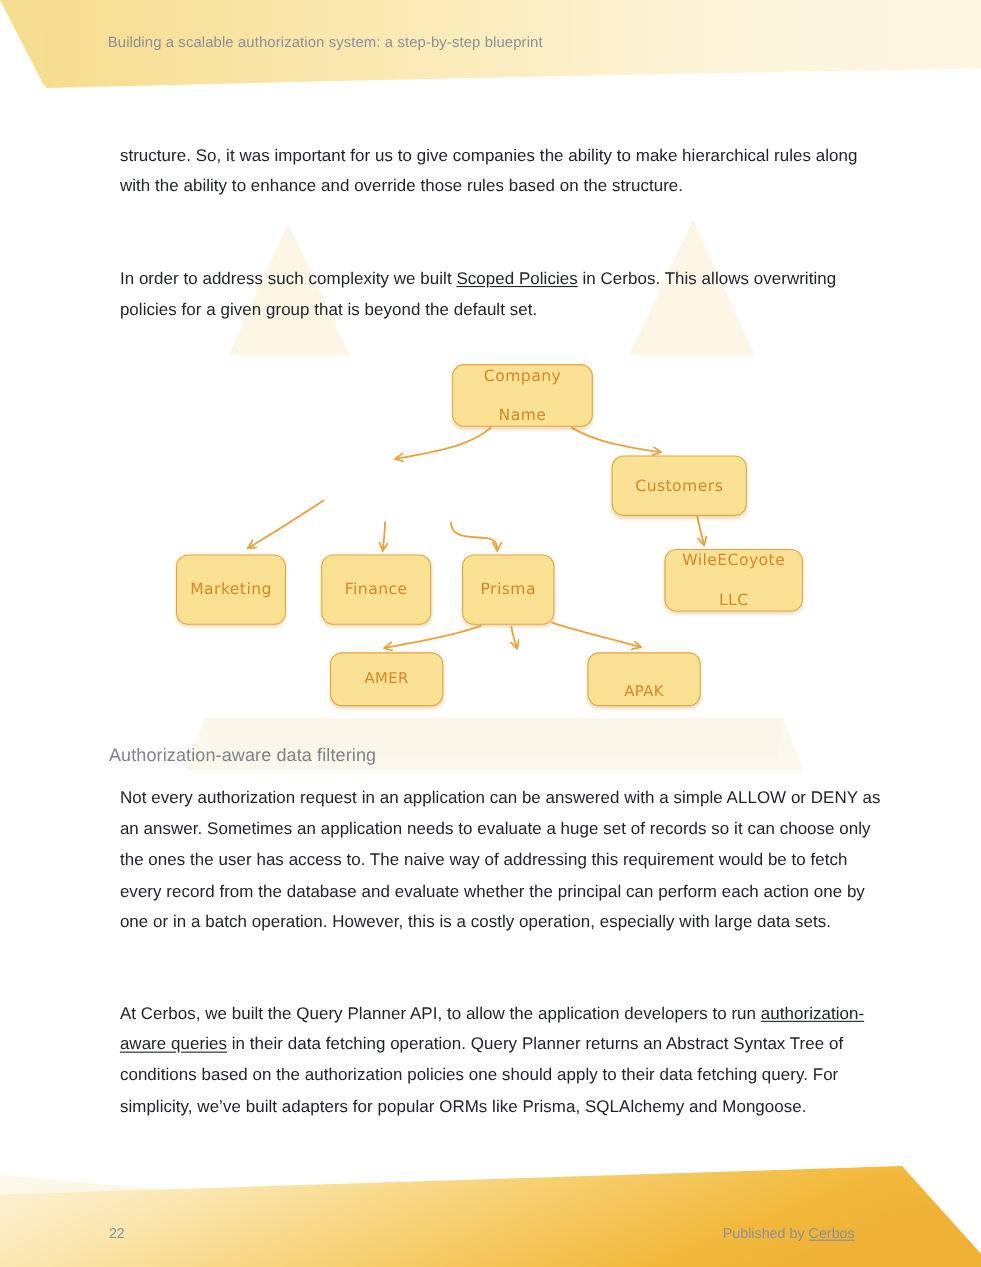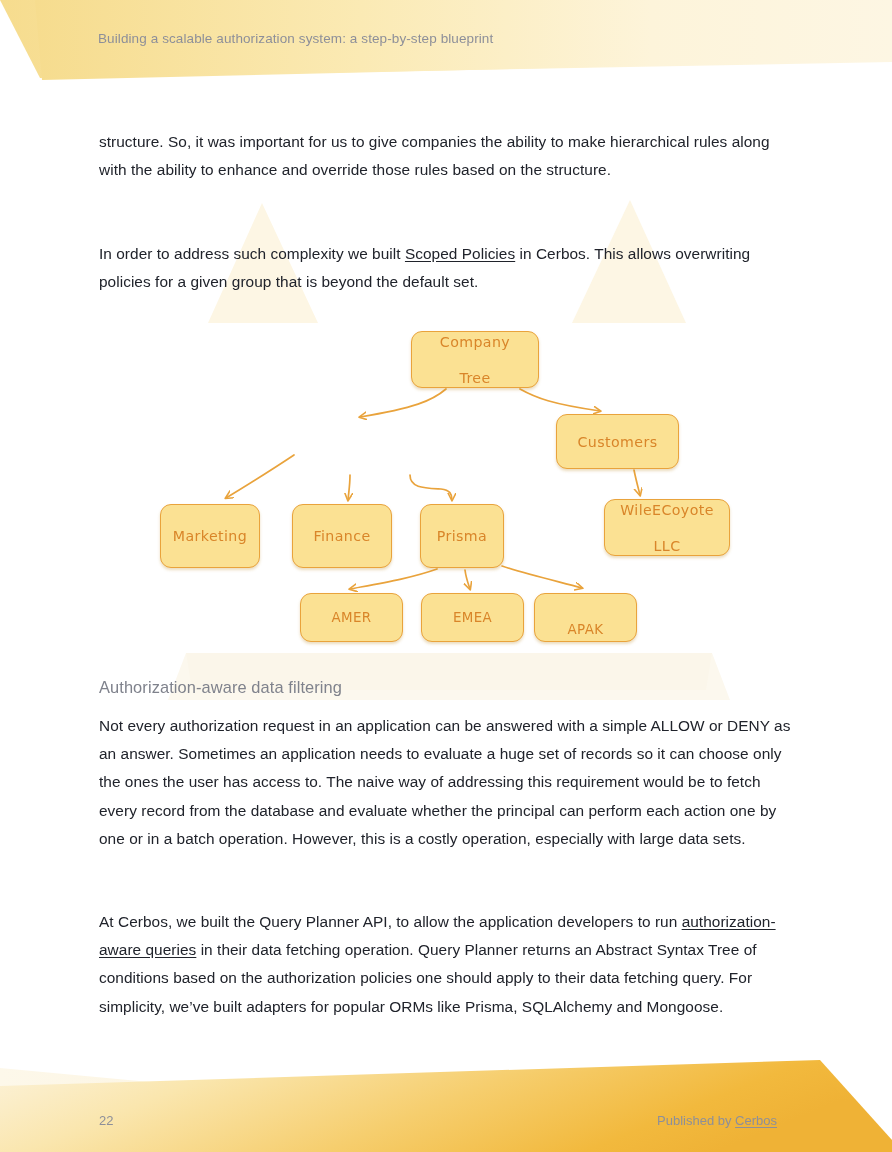--- a/index.html
+++ b/index.html
@@ -17,21 +17,21 @@
     position:absolute;left:98px;top:31px;
     font-size:13.5px;letter-spacing:.1px;
     color:#8d8f99;font-weight:400;
     white-space:nowrap;
   }
 
   
   .content{position:absolute;left:0;top:0;width:892px;}
   p.para{
     position:absolute;
-    left:99px;width:692px;
+    left:109px;width:692px;
     margin:0;
     font-size:15.4px;
     line-height:28.2px;
     color:#20232b;
     letter-spacing:.05px;
   }
   p.para a, .inline-link{
     color:#20232b;text-decoration:underline;
     text-underline-offset:2px;
   }
@@ -151,21 +151,21 @@
 
         <path d="M437,569 C412,578 382,583 350,589"></path>
 
         <path d="M465,570 C466,578 468,583 470,589"></path>
 
         <path d="M502,566 C526,574 556,581 582,588"></path>
       </g>
     </svg>
 
     <div class="node" style="left:411px;top:331px;width:128px;height:57px;">
-      <span><span>Company</span><br><span>Tree</span></span>
+      <span><span>Company</span><br><span>Name</span></span>
     </div>
 
 
     <div class="node" style="left:556px;top:414px;width:123px;height:55px;">
       <span>Customers</span>
     </div>
 
     <div class="node" style="left:292px;top:504px;width:100px;height:64px;">
       <span>Finance</span>
     </div>
@@ -179,23 +179,20 @@
     </div>
 
     <div class="node" style="left:604px;top:499px;width:126px;height:57px;">
       <span><span>WileECoyote</span><br><span>LLC</span></span>
     </div>
 
     <div class="node" style="left:300px;top:593px;width:103px;height:49px;font-size:13.4px;">
       <span>AMER</span>
     </div>
 
-    <div class="node" style="left:421px;top:593px;width:103px;height:49px;font-size:13.4px;">
-      <span>EMEA</span>
-    </div>
 
     <div class="node" style="left:534px;top:593px;width:103px;height:49px;font-size:13.4px;align-items:flex-end;">
       <span>APAK</span>
     </div>
   </div>
 
   <div class="page-number">22</div>
 
   <div class="footer-credit"><span>Published by </span><a href="#">Cerbos</a></div>
 

